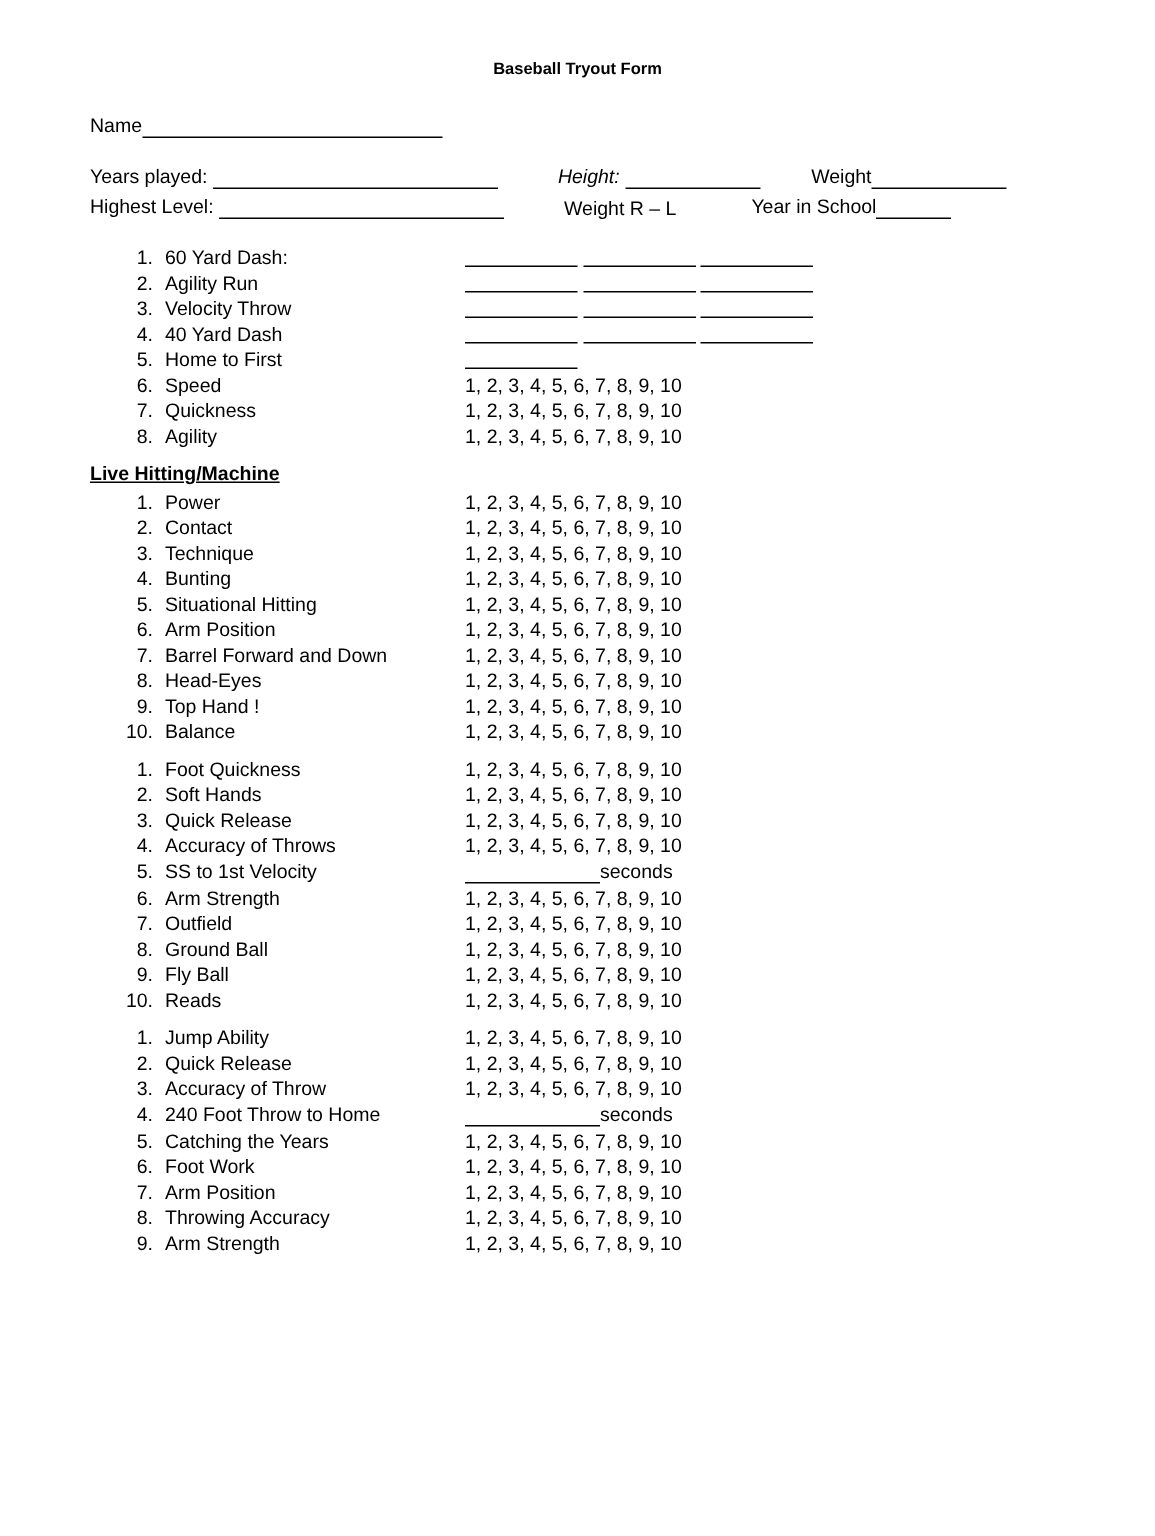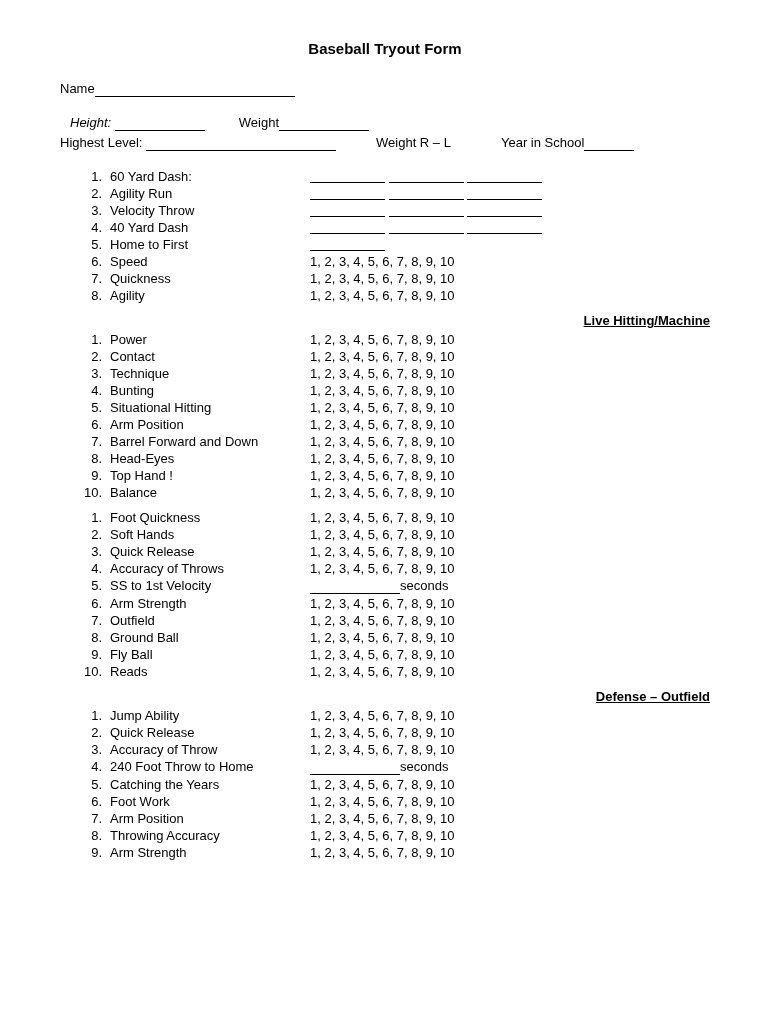--- a/index.html
+++ b/index.html
@@ -8,21 +8,21 @@
       font-size: 13px;
       background: #fff;
       color: #000;
       width: 770px;
       min-height: 1024px;
       padding: 40px 60px;
     }
     .page-title {
       text-align: center;
       font-weight: bold;
-      font-size: 15px;
+      font-size: 11px;
       margin-bottom: 24px;
     }
     .underline {
       display: inline-block;
       border-bottom: 1px solid #000;
       min-width: 180px;
     }
     .underline-sm {
       display: inline-block;
       border-bottom: 1px solid #000;
@@ -33,31 +33,30 @@
       border-bottom: 1px solid #000;
       min-width: 50px;
     }
     .header-rows {
       margin-bottom: 18px;
     }
     .header-row1, .header-row2 {
       display: flex;
       margin-bottom: 6px;
       gap: 30px;
-      align-items: flex-start;
+      align-items: center;
     }
     .section-list {
       margin-bottom: 10px;
     }
     .section-header {
       font-weight: bold;
       text-decoration: underline;
       margin-bottom: 4px;
       margin-top: 4px;
-      text-align: right;
     }
     .list-item {
       display: flex;
       align-items: baseline;
       margin-bottom: 2px;
       padding-left: 20px;
     }
     .item-num {
       min-width: 30px;
       text-align: right;
@@ -84,20 +83,23 @@
 <div class="header-rows">
   <div class="header-row1">
     <span>
       <span>Name</span><span class="underline" style="min-width:200px;">&nbsp;</span>
     </span>
   </div>
 </div>
 
 <div class="header-rows" style="margin-bottom:18px;">
   <div class="header-row1" style="margin-bottom:4px;">
+    <span>
+      <span>Years played:</span>&nbsp;<span class="underline" style="min-width:190px;">&nbsp;</span>
+    </span>
     <span style="margin-left:10px;font-style:italic;">
       <span>Height:</span>&nbsp;<span class="underline-sm">&nbsp;</span>
     </span>
     <span style="margin-left:4px;">
       <span>Weight</span><span class="underline-sm">&nbsp;</span>
     </span>
   </div>
   <div class="header-row1">
     <span>
       <span>Highest Level:</span>&nbsp;<span class="underline" style="min-width:190px;">&nbsp;</span>
@@ -253,21 +255,20 @@
         <span class="item-label">Fly Ball</span>
         <span class="item-value">1, 2, 3, 4, 5, 6, 7, 8, 9, 10</span>
       </div>
       <div class="list-item">
         <span class="item-num">10.</span>
         <span class="item-label">Reads</span>
         <span class="item-value">1, 2, 3, 4, 5, 6, 7, 8, 9, 10</span>
       </div>
     </div>
     <div class="section-list">
-      <div class="section-header">Defense – Outfield</div>
       <div class="list-item">
         <span class="item-num">1.</span>
         <span class="item-label">Jump Ability</span>
         <span class="item-value">1, 2, 3, 4, 5, 6, 7, 8, 9, 10</span>
       </div>
       <div class="list-item">
         <span class="item-num">2.</span>
         <span class="item-label">Quick Release</span>
         <span class="item-value">1, 2, 3, 4, 5, 6, 7, 8, 9, 10</span>
       </div>

